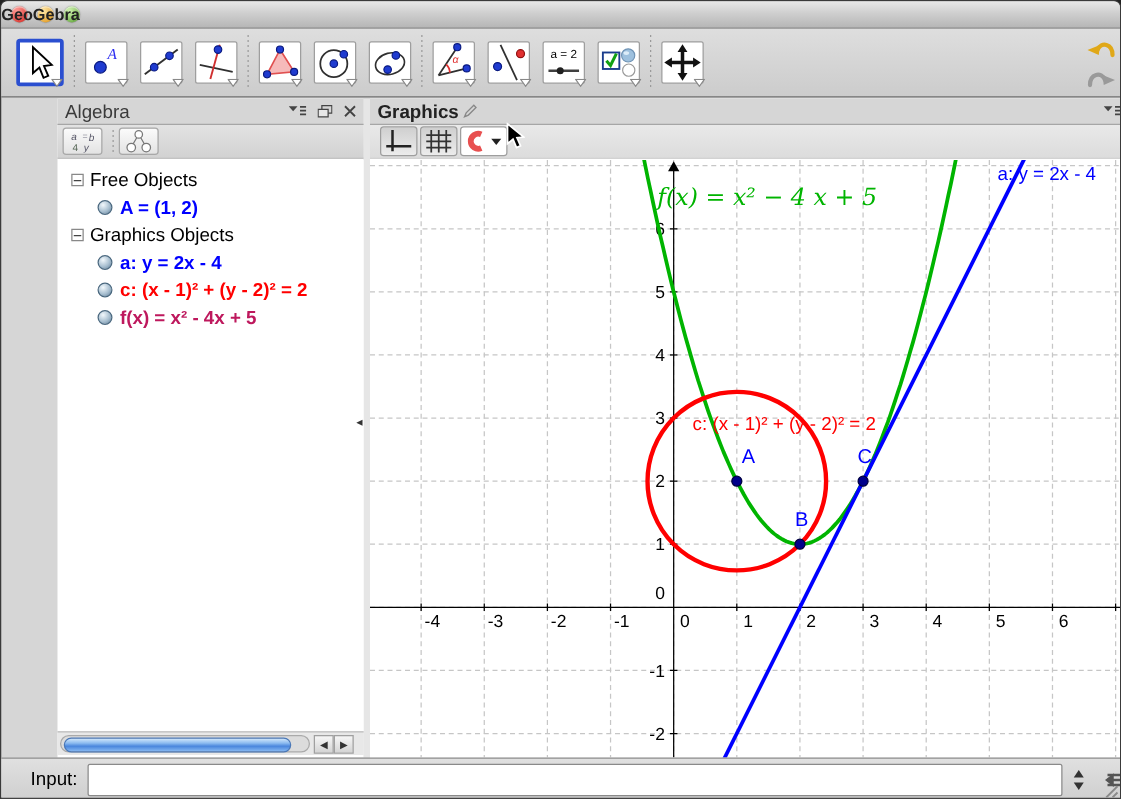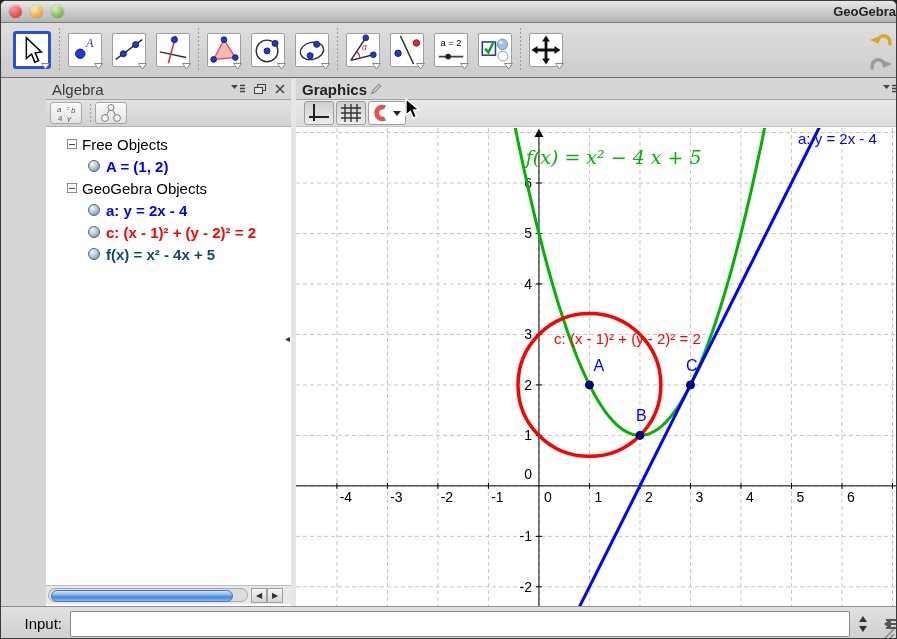--- a/index.html
+++ b/index.html
@@ -8,21 +8,21 @@
   #window{position:relative;width:897px;height:639px;background:#d6d6d6;overflow:hidden;
           border:1px solid #3a3a3a;border-radius:6px 6px 0 0;}
   
   #titlebar{position:absolute;left:0;top:0;width:100%;height:22px;
     background:linear-gradient(#e8e8e8,#cfcfcf 45%,#b6b6b6);border-bottom:1px solid #7a7a7a;
     display:flex;align-items:center;}
   .tl{width:13px;height:13px;border-radius:50%;margin-left:8px;display:inline-block;box-shadow:inset 0 1px 1px rgba(255,255,255,.6),0 0 1px #555;}
   .tl.red{background:radial-gradient(circle at 35% 30%,#ff9a94,#e0443e 70%,#9c1f1a);}
   .tl.yellow{background:radial-gradient(circle at 35% 30%,#ffe9a8,#e7a839 70%,#9a6a12);}
   .tl.green{background:radial-gradient(circle at 35% 30%,#d2f5b0,#77b551 70%,#3d7020);}
-  #title-text{position:absolute;left:0;right:0;text-align:right;font-size:13px;color:#222;font-weight:bold;}
+  #title-text{position:absolute;left:0;right:0;text-align:left;font-size:13px;color:#222;font-weight:bold;}
   
   #toolbar{position:absolute;left:0;top:22px;width:100%;height:55px;
     background:linear-gradient(#dedede,#cccccc);border-bottom:1px solid #6e6e6e;
     display:flex;align-items:center;padding-left:12px;}
   .tb-group{display:flex;gap:10px;align-items:center;}
   .tb-sep{width:1px;height:44px;margin:0 8px;background-image:linear-gradient(#9a9a9a 40%,transparent 40%);background-size:1px 4px;}
   .tool-btn{position:relative;width:34px;height:34px;background:#fff;border:1px solid #9e9e9e;border-radius:2px;cursor:pointer;padding:0;}
   .tool-btn.selected{width:38px;height:38px;border:3px solid #2b4fd0;border-radius:3px;}
   .tool-btn svg.icon{position:absolute;left:0;top:0;width:100%;height:100%;}
   .dd{position:absolute;right:-2px;bottom:-4px;width:9px;height:7px;}
@@ -33,21 +33,21 @@
   .panel-header{height:21px;border-bottom:1px solid #a6a6a6;background:#d6d6d6;position:relative;display:flex;align-items:center;}
   .panel-title{font-size:15px;margin-left:6px;}
   .ph-icons{position:absolute;right:6px;top:3px;display:flex;gap:9px;align-items:center;}
   .ph-btn{background:none;border:none;padding:0;cursor:pointer;height:14px;display:flex;align-items:center;}
   
   #algebra{position:absolute;left:0;top:0;width:245px;height:527px;background:#fff;}
   #algebra .panel-title{color:#3a3a3a;font-weight:normal;}
   #algebra-stylebar{height:27px;background:linear-gradient(#e2e2e2,#d2d2d2);border-bottom:1px solid #b0b0b0;display:flex;align-items:center;padding-left:4px;}
   .mini-btn{width:32px;height:22px;background:linear-gradient(#fbfbfb,#e3e3e3);border:1px solid #a8a8a8;border-radius:3px;margin-right:4px;cursor:pointer;padding:0;display:flex;align-items:center;justify-content:center;}
   .mini-sep{width:1px;height:18px;margin:0 4px;background-image:linear-gradient(#9a9a9a 50%,transparent 50%);background-size:1px 4px;}
-  #algebra-tree{position:absolute;left:18px;top:49px;width:245px;height:457px;background:#fff;overflow:hidden;padding-top:5px;}
+  #algebra-tree{position:absolute;left:8px;top:49px;width:245px;height:457px;background:#fff;overflow:hidden;padding-top:5px;}
   .tree-row{height:22px;display:flex;align-items:center;white-space:nowrap;cursor:default;}
   .collapse-box{width:10px;height:10px;border:1px solid #888;background:#fff;margin-left:3px;position:relative;flex:0 0 auto;cursor:pointer;}
   .collapse-box::after{content:"";position:absolute;left:1px;right:1px;top:3.5px;height:1px;background:#444;}
   .group-label{font-size:15px;color:#000;margin-left:5px;}
   .marble{width:12px;height:12px;border-radius:50%;margin-left:24px;flex:0 0 auto;cursor:pointer;
     background:radial-gradient(circle at 35% 30%,#f2f8fc,#a8bfd0 55%,#5f7d97);border:1px solid #4a687f;}
   .item-text{font-size:15px;font-weight:bold;margin-left:6px;}
   
   #algebra-scrollbar{position:absolute;left:0;top:506px;width:245px;height:19px;background:#e8e8e8;border-top:1px solid #bbb;}
   .sb-track{position:absolute;left:2px;top:2px;width:200px;height:14px;background:#dcdcdc;border:1px solid #aaa;border-radius:8px;}
@@ -289,33 +289,33 @@
           <div class="tree-row">
             <span class="collapse-box"></span>
             <span class="group-label">Free Objects</span>
           </div>
           <div class="tree-row">
             <span class="marble"></span>
             <span class="item-text" style="color: rgb(0, 0, 255);">A = (1, 2)</span>
           </div>
           <div class="tree-row">
             <span class="collapse-box"></span>
-            <span class="group-label">GeoGebra Objects</span>
+            <span class="group-label">Graphics Objects</span>
           </div>
           <div class="tree-row">
             <span class="marble"></span>
             <span class="item-text" style="color: rgb(0, 0, 255);">a: y = 2x - 4</span>
           </div>
           <div class="tree-row">
             <span class="marble"></span>
             <span class="item-text" style="color: rgb(255, 0, 0);">c: (x - 1)² + (y - 2)² = 2</span>
           </div>
           <div class="tree-row">
             <span class="marble"></span>
-            <span class="item-text" style="color: #0c4a6e;">f(x) = x² - 4x + 5</span>
+            <span class="item-text" style="color: #be185d;">f(x) = x² - 4x + 5</span>
           </div>
         </div>
       <div id="algebra-scrollbar">
         <div class="sb-track">
           <div class="sb-thumb"></div>
         </div>
         <div class="sb-arrows">
           <button class="sb-arrow">◀</button>
           <button class="sb-arrow">▶</button>
         </div>

